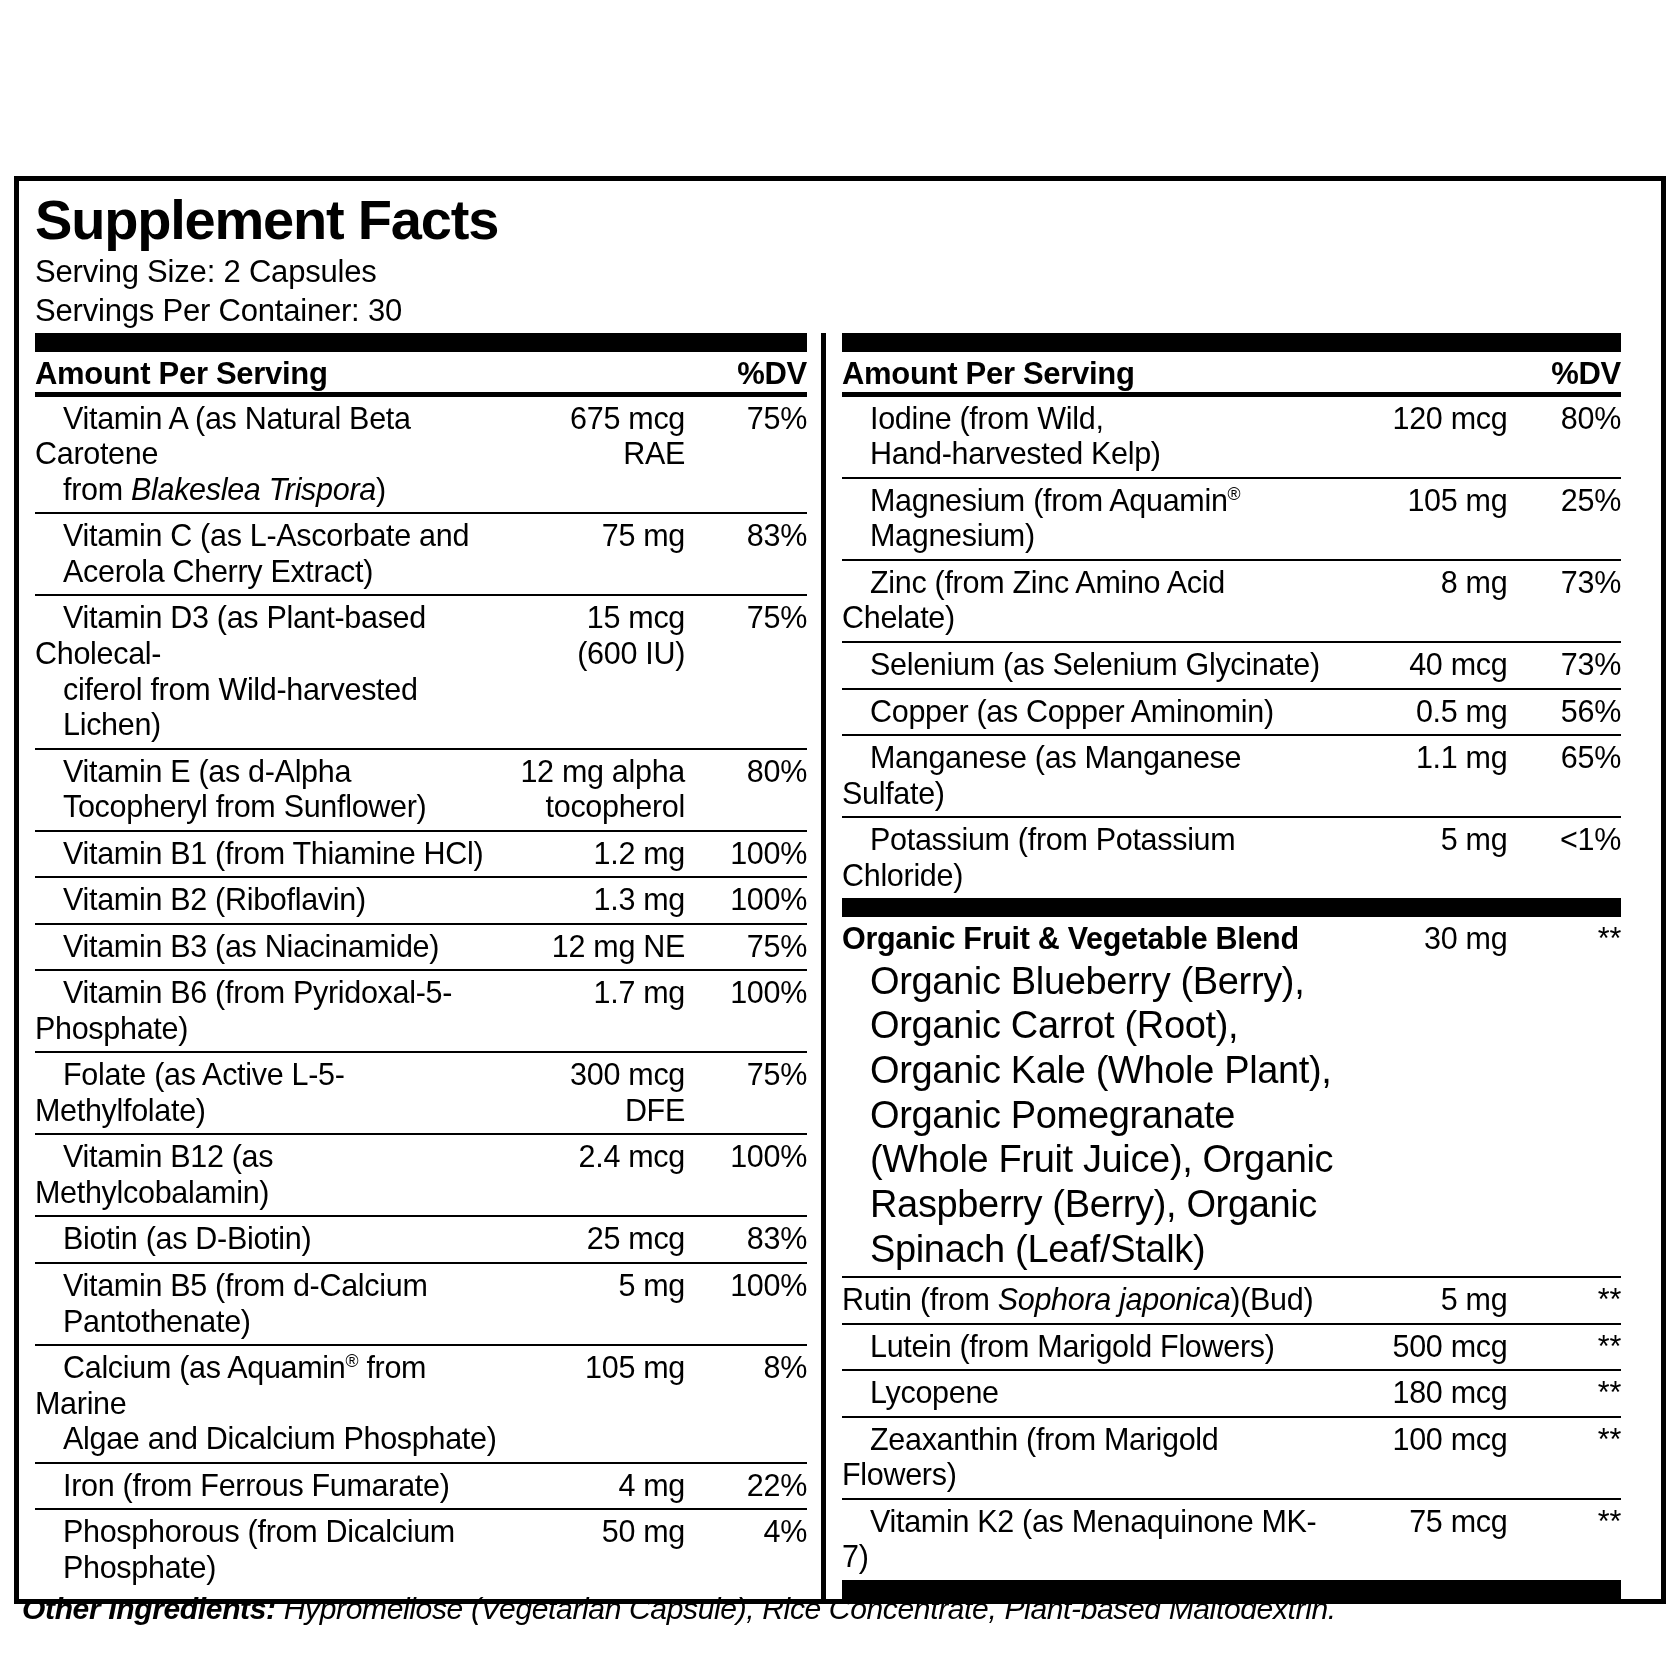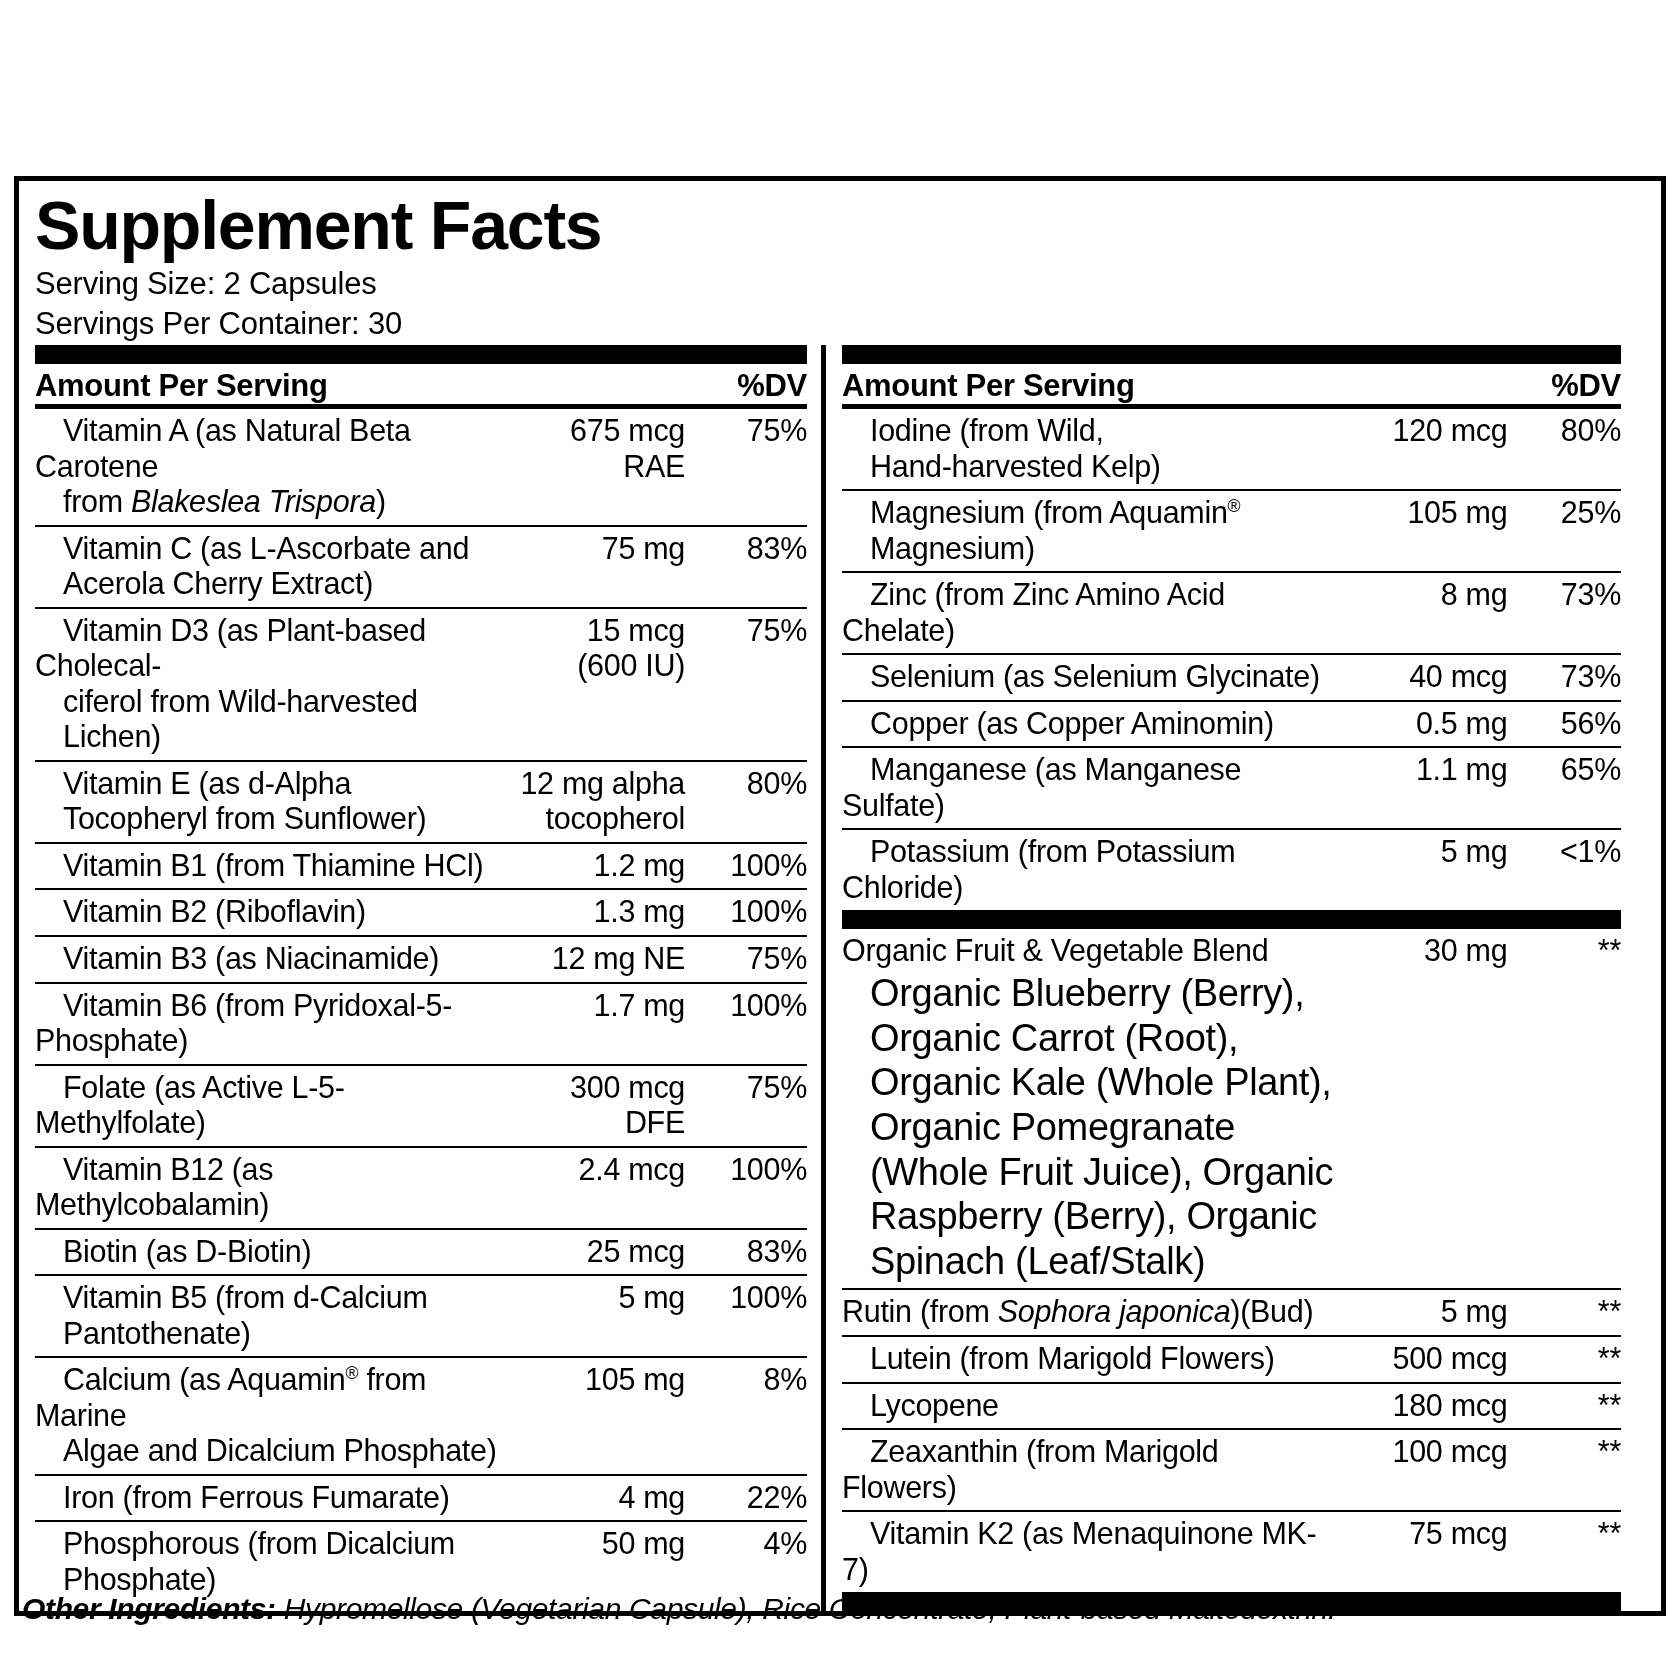--- a/index.html
+++ b/index.html
@@ -23,21 +23,21 @@
     box-sizing: border-box;
     border: 5px solid #000;
     background: #fff;
   }
 
   
   .hdr {
     padding: 6px 16px 2px 16px;
   }
   .sf-title {
-    font-size: 68px;
+    font-size: 56px;
     font-weight: bold;
     line-height: 1.02;
     letter-spacing: -1.2px;
     margin: 4px 0 4px 0;
     white-space: nowrap;
   }
   .serv-line {
     font-size: 31px;
     line-height: 1.27;
     letter-spacing: -0.2px;
@@ -90,21 +90,21 @@
     display: flex;
     justify-content: space-between;
     align-items: flex-start;
     font-size: 31px;
     font-weight: bold;
     letter-spacing: -0.3px;
     padding: 4px 0 0 0;
   }
 
   
-  .blend-title { font-weight: normal; }
+  .blend-title { font-weight: bold; }
   .blend-body {
     font-size: 38px;
     line-height: 1.175;
     letter-spacing: -0.35px;
     padding-left: 28px;
     padding-top: 2px;
   }
 
   
   #other {

